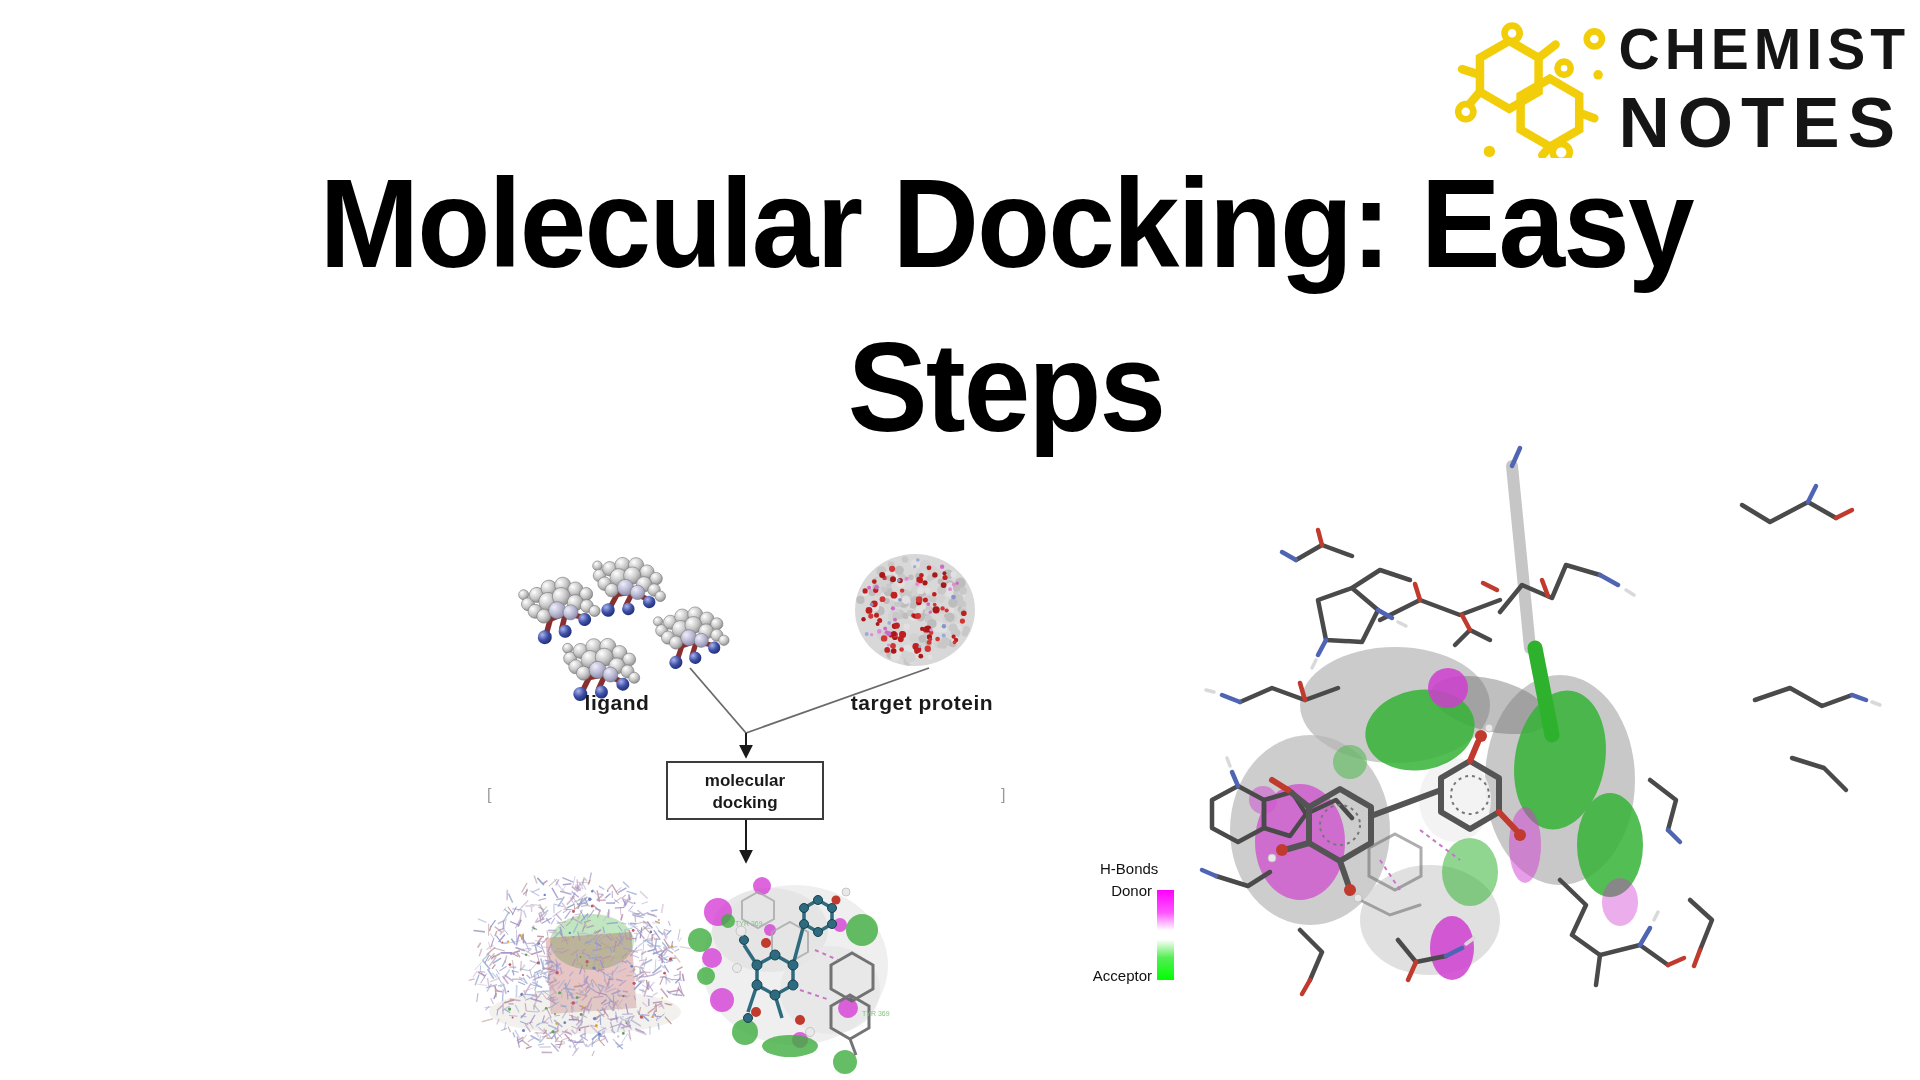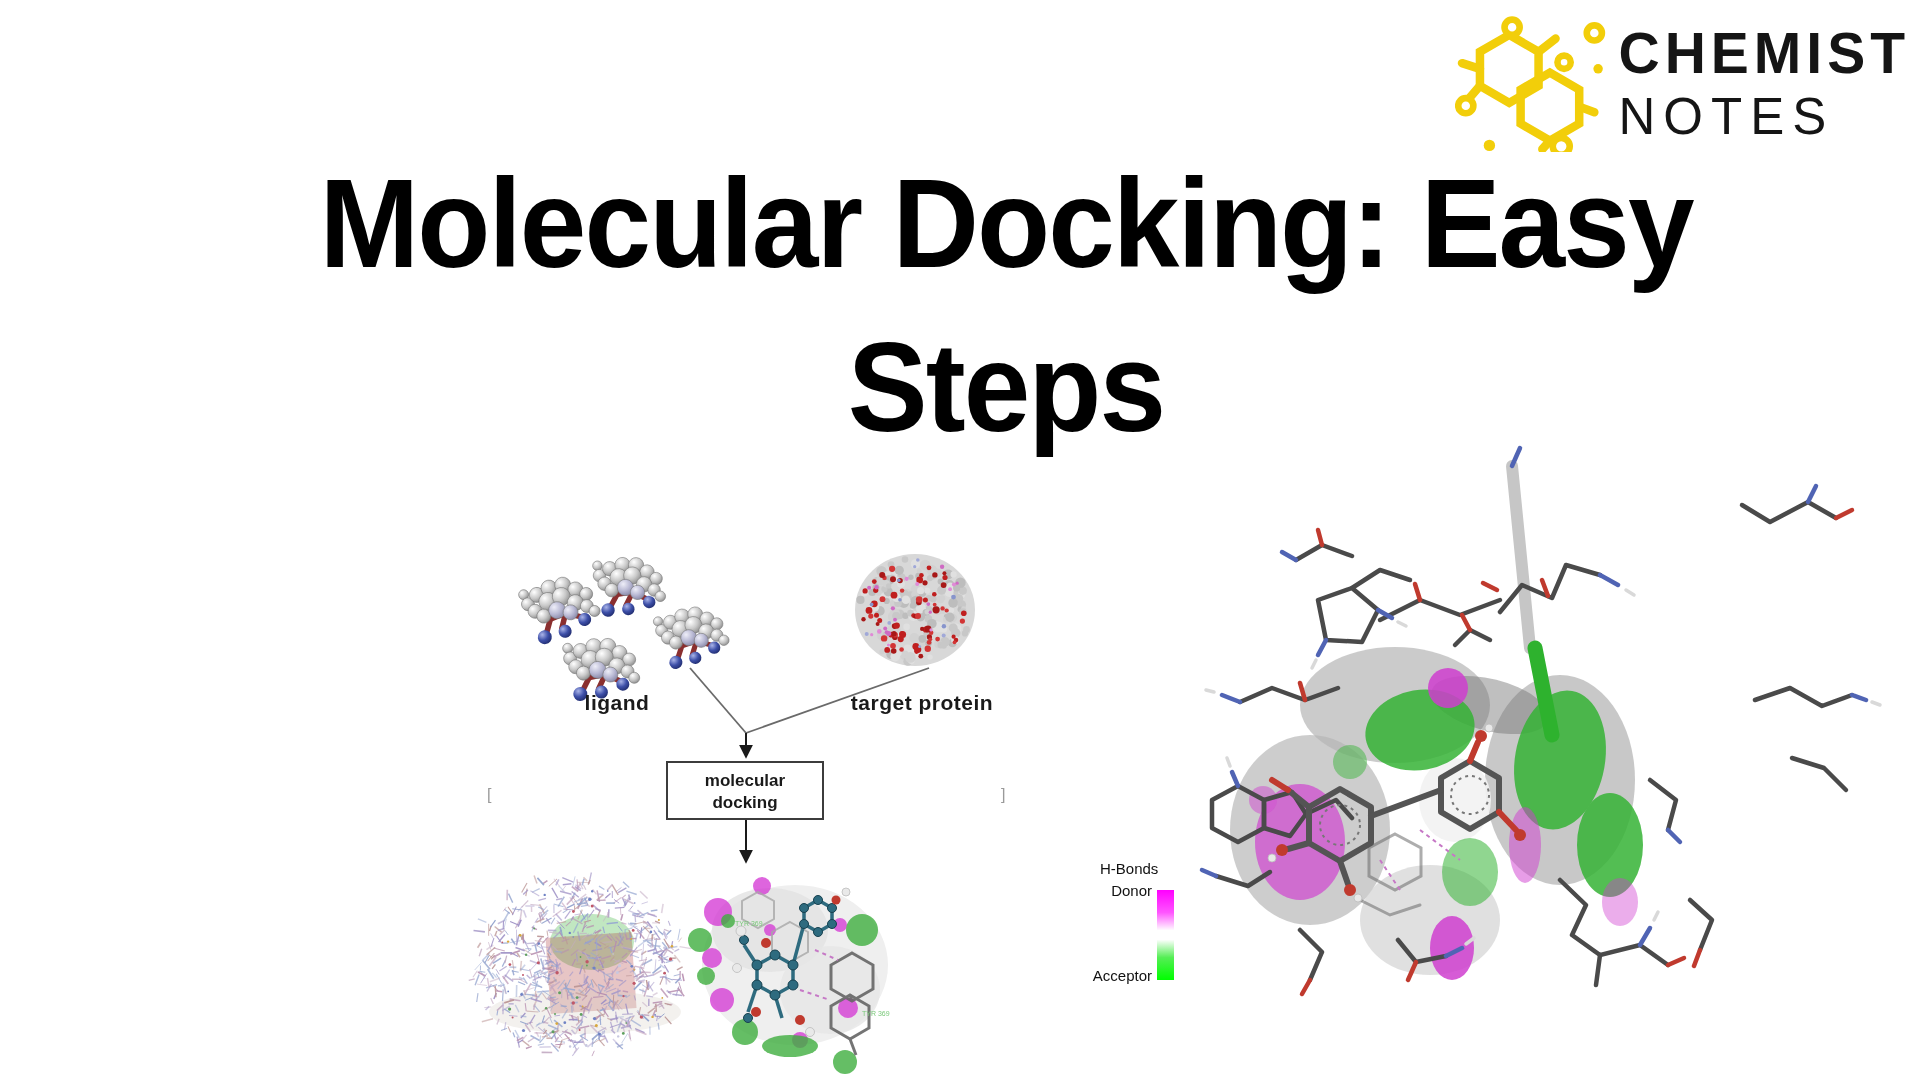--- a/index.html
+++ b/index.html
@@ -1,23 +1,23 @@
 <!DOCTYPE html>
 <html><head>
 <meta charset="utf-8">
 <style>
   html,body{margin:0;padding:0;background:#ffffff;}
   .canvas{position:relative;width:1920px;height:1080px;overflow:hidden;background:#ffffff;
           font-family:"Liberation Sans",sans-serif;}
   
-  .logo{position:absolute;top:14px;right:10px;display:flex;align-items:center;gap:12px;}
+  .logo{position:absolute;top:20px;right:10px;display:flex;align-items:center;gap:12px;}
   .logo-icon{width:152px;height:138px;}
   .logo-text{display:flex;flex-direction:column;justify-content:center;color:#151515;}
   .brand1{font-size:57px;font-weight:800;letter-spacing:5px;line-height:1.0;}
-  .brand2{font-size:51px;font-weight:400;letter-spacing:8px;line-height:1.0;margin-top:9px;}
+  .brand2{font-size:71px;font-weight:700;letter-spacing:8px;line-height:1.0;margin-top:9px;}
   
   .title{position:absolute;left:0;right:0;top:142px;text-align:center;color:#000;
          transform:translateX(46px) scaleX(0.95);transform-origin:50% 0;}
   .title-line{font-size:126px;font-weight:800;letter-spacing:-2px;line-height:164px;white-space:nowrap;}
   
   .gfx{position:absolute;left:0;top:0;width:1920px;height:1080px;}
   text{font-family:"Liberation Sans",sans-serif;}
   .diag-label{font-size:21px;font-weight:bold;fill:#1a1a1a;letter-spacing:0.5px;}
   .box-label{font-size:17px;font-weight:bold;fill:#1a1a1a;}
   .legend-text{font-size:15px;fill:#111;}

